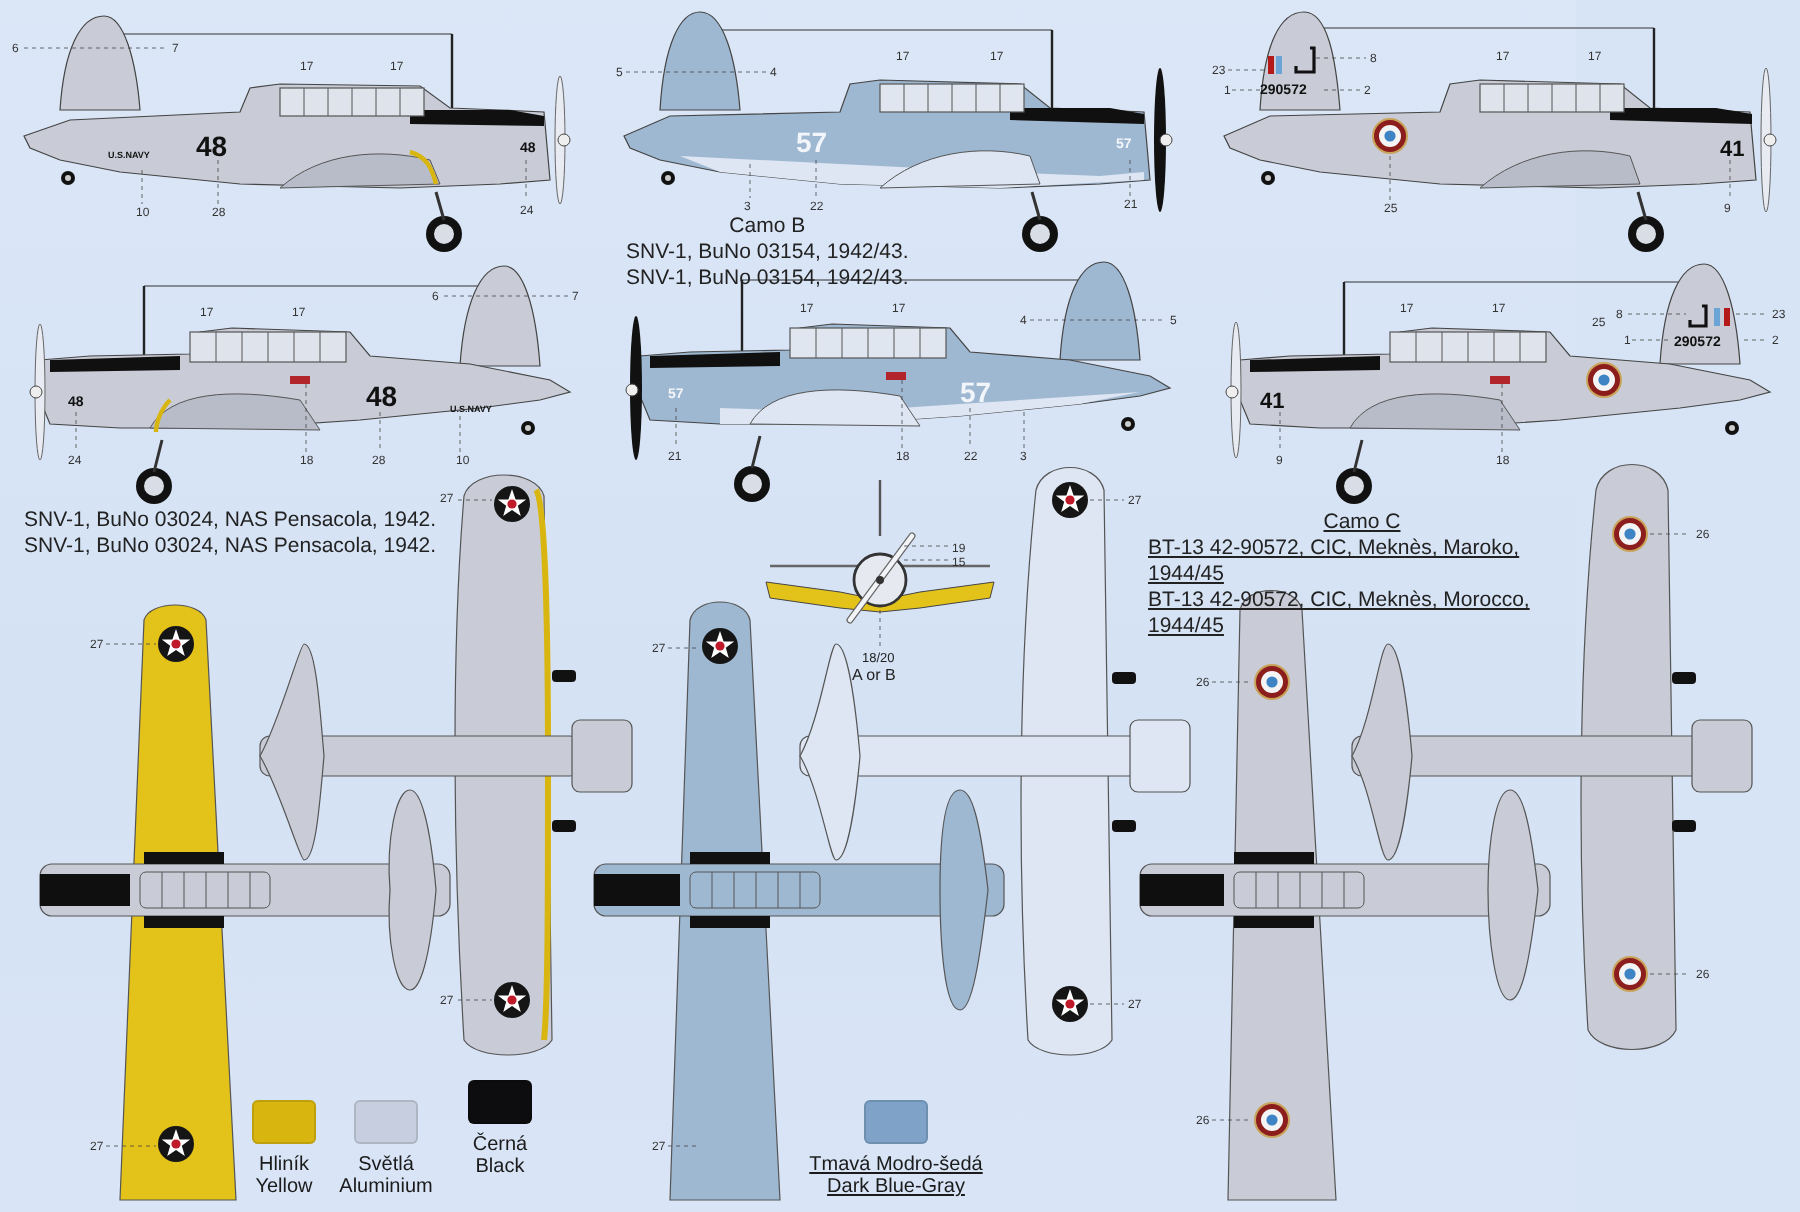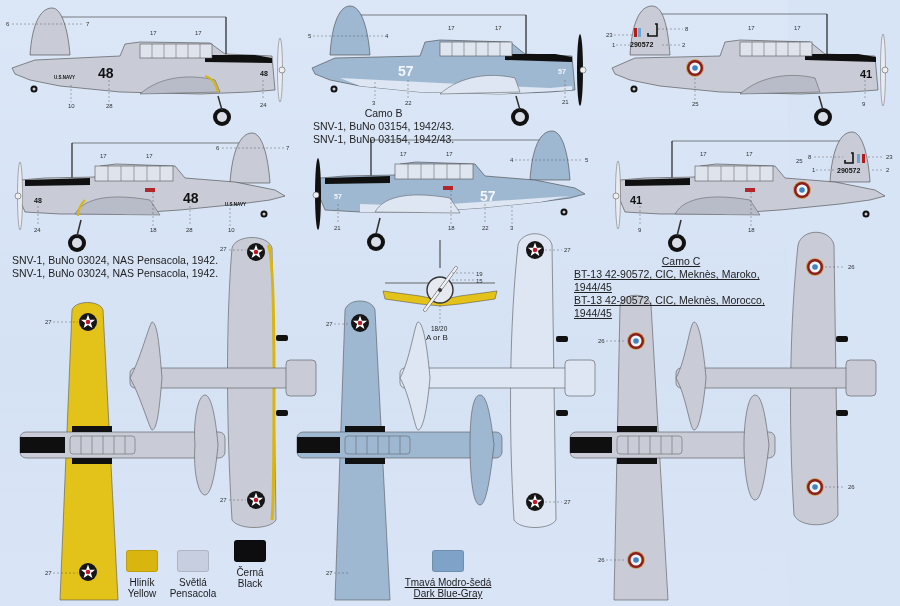--- a/index.html
+++ b/index.html
@@ -524,21 +524,21 @@
 </div>
 
 <div class="swatch-item" style="left:109px; top:550px;">
   <div class="swatch" style="background:#d9b60f;"></div>
   <div>Hliník</div>
   <div>Yellow</div>
 </div>
 <div class="swatch-item" style="left:160px; top:550px;">
   <div class="swatch" style="background:#c7cedf;"></div>
   <div>Světlá</div>
-  <div>Pensacola</div>
+  <div>Aluminium</div>
 </div>
 <div class="swatch-item" style="left:217px; top:540px;">
   <div class="swatch" style="background:#0d0d10;"></div>
   <div>Černá</div>
   <div>Black</div>
 </div>
 <div class="swatch-item" style="left:398px; top:550px; width:100px;text-decoration:underline;">
   <div class="swatch" style="background:#7fa3c8;"></div>
   <div>Tmavá Modro-šedá</div>
   <div>Dark Blue-Gray</div>

